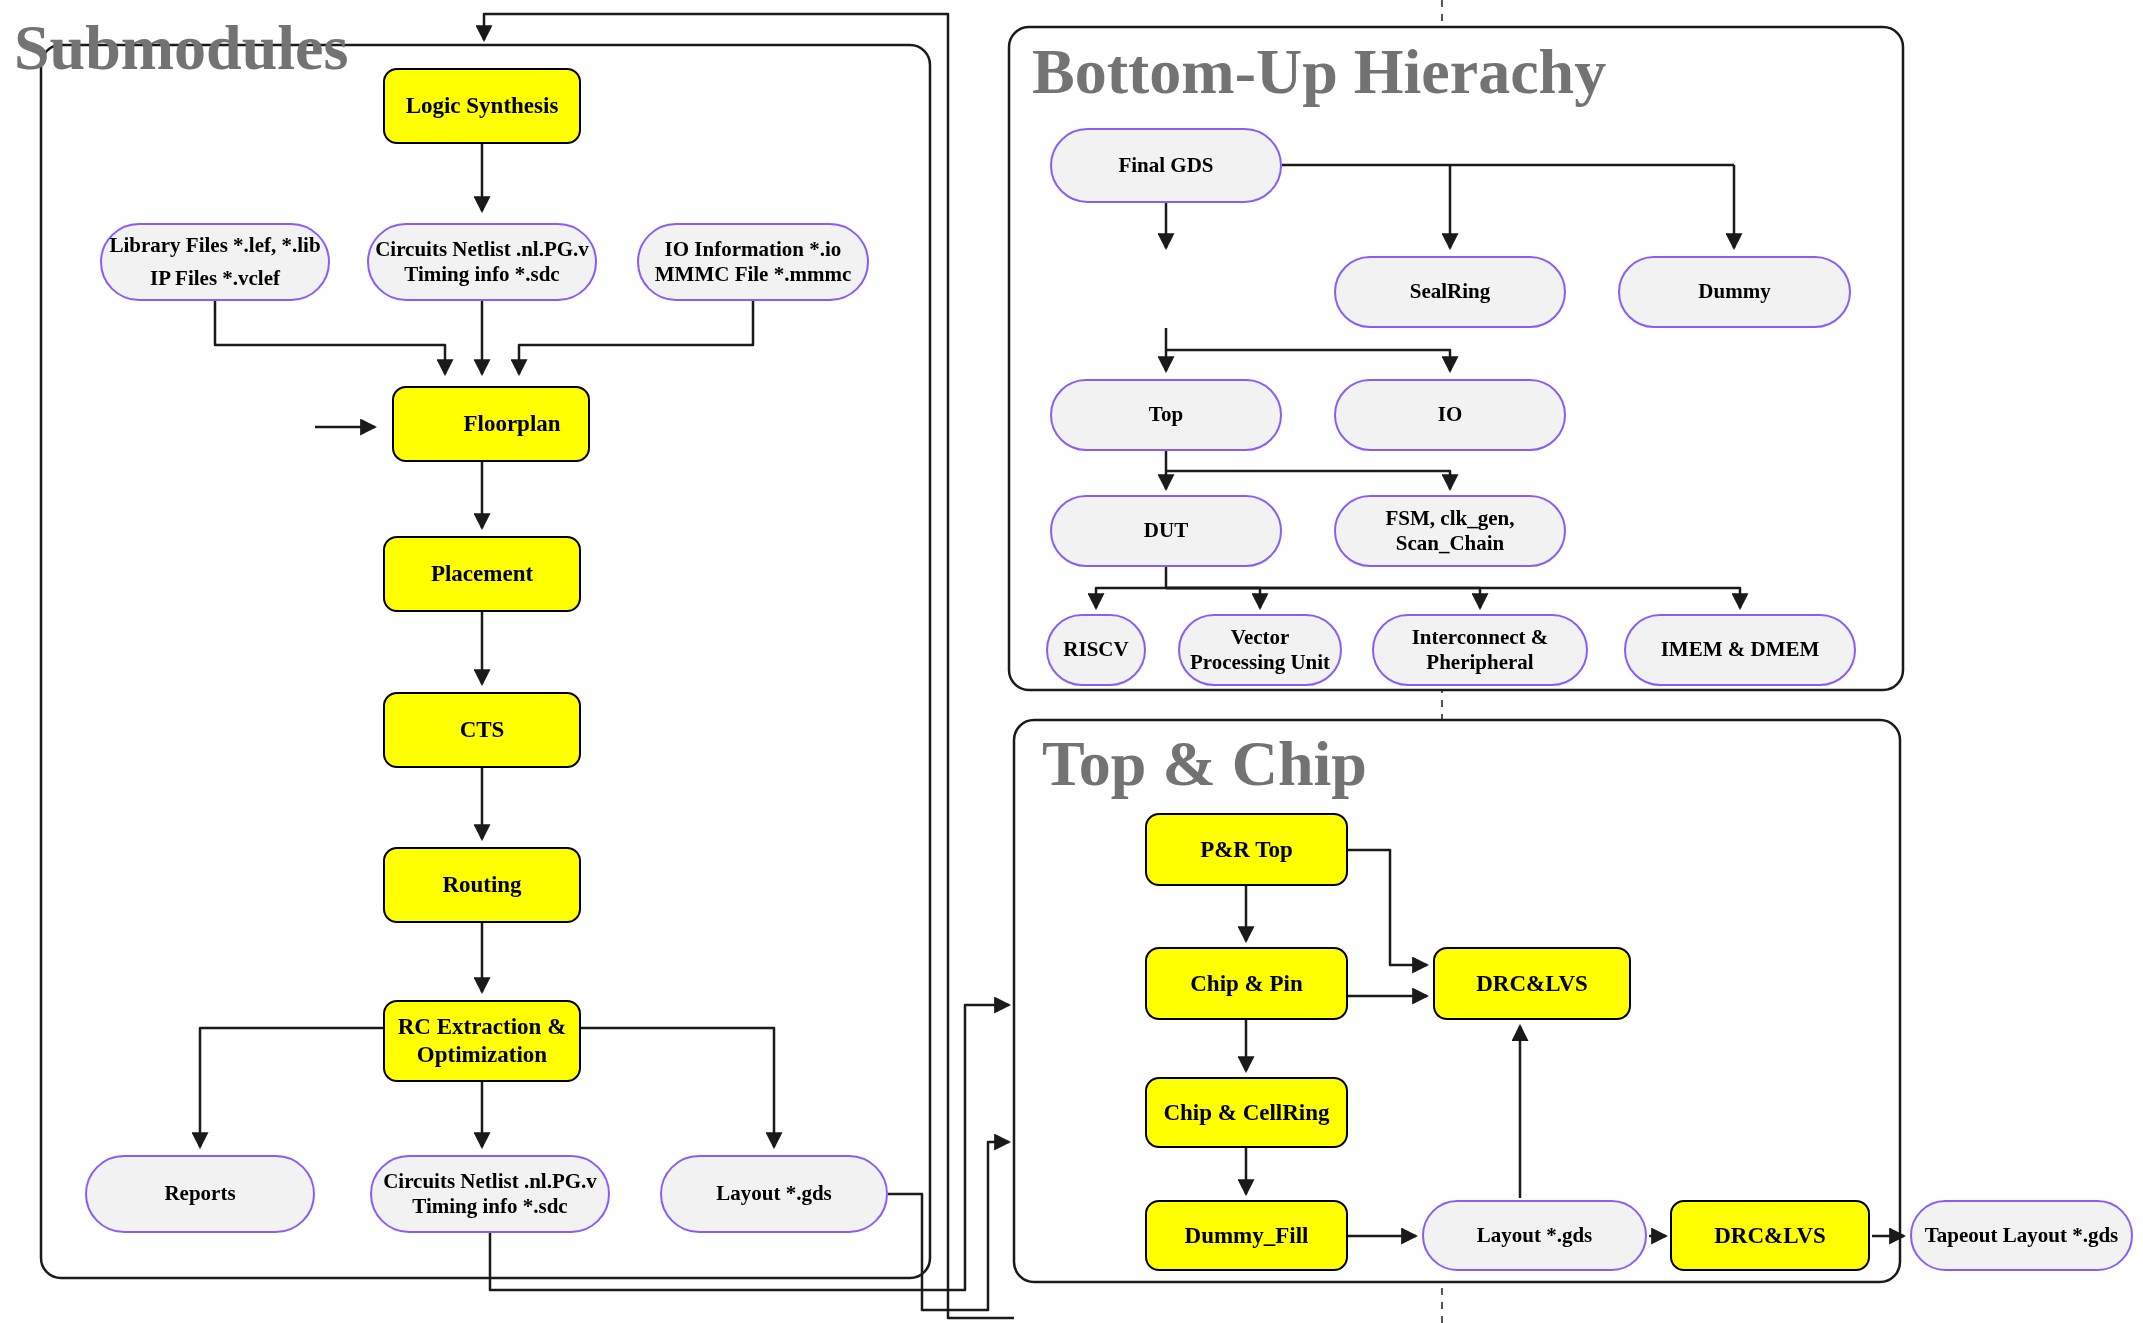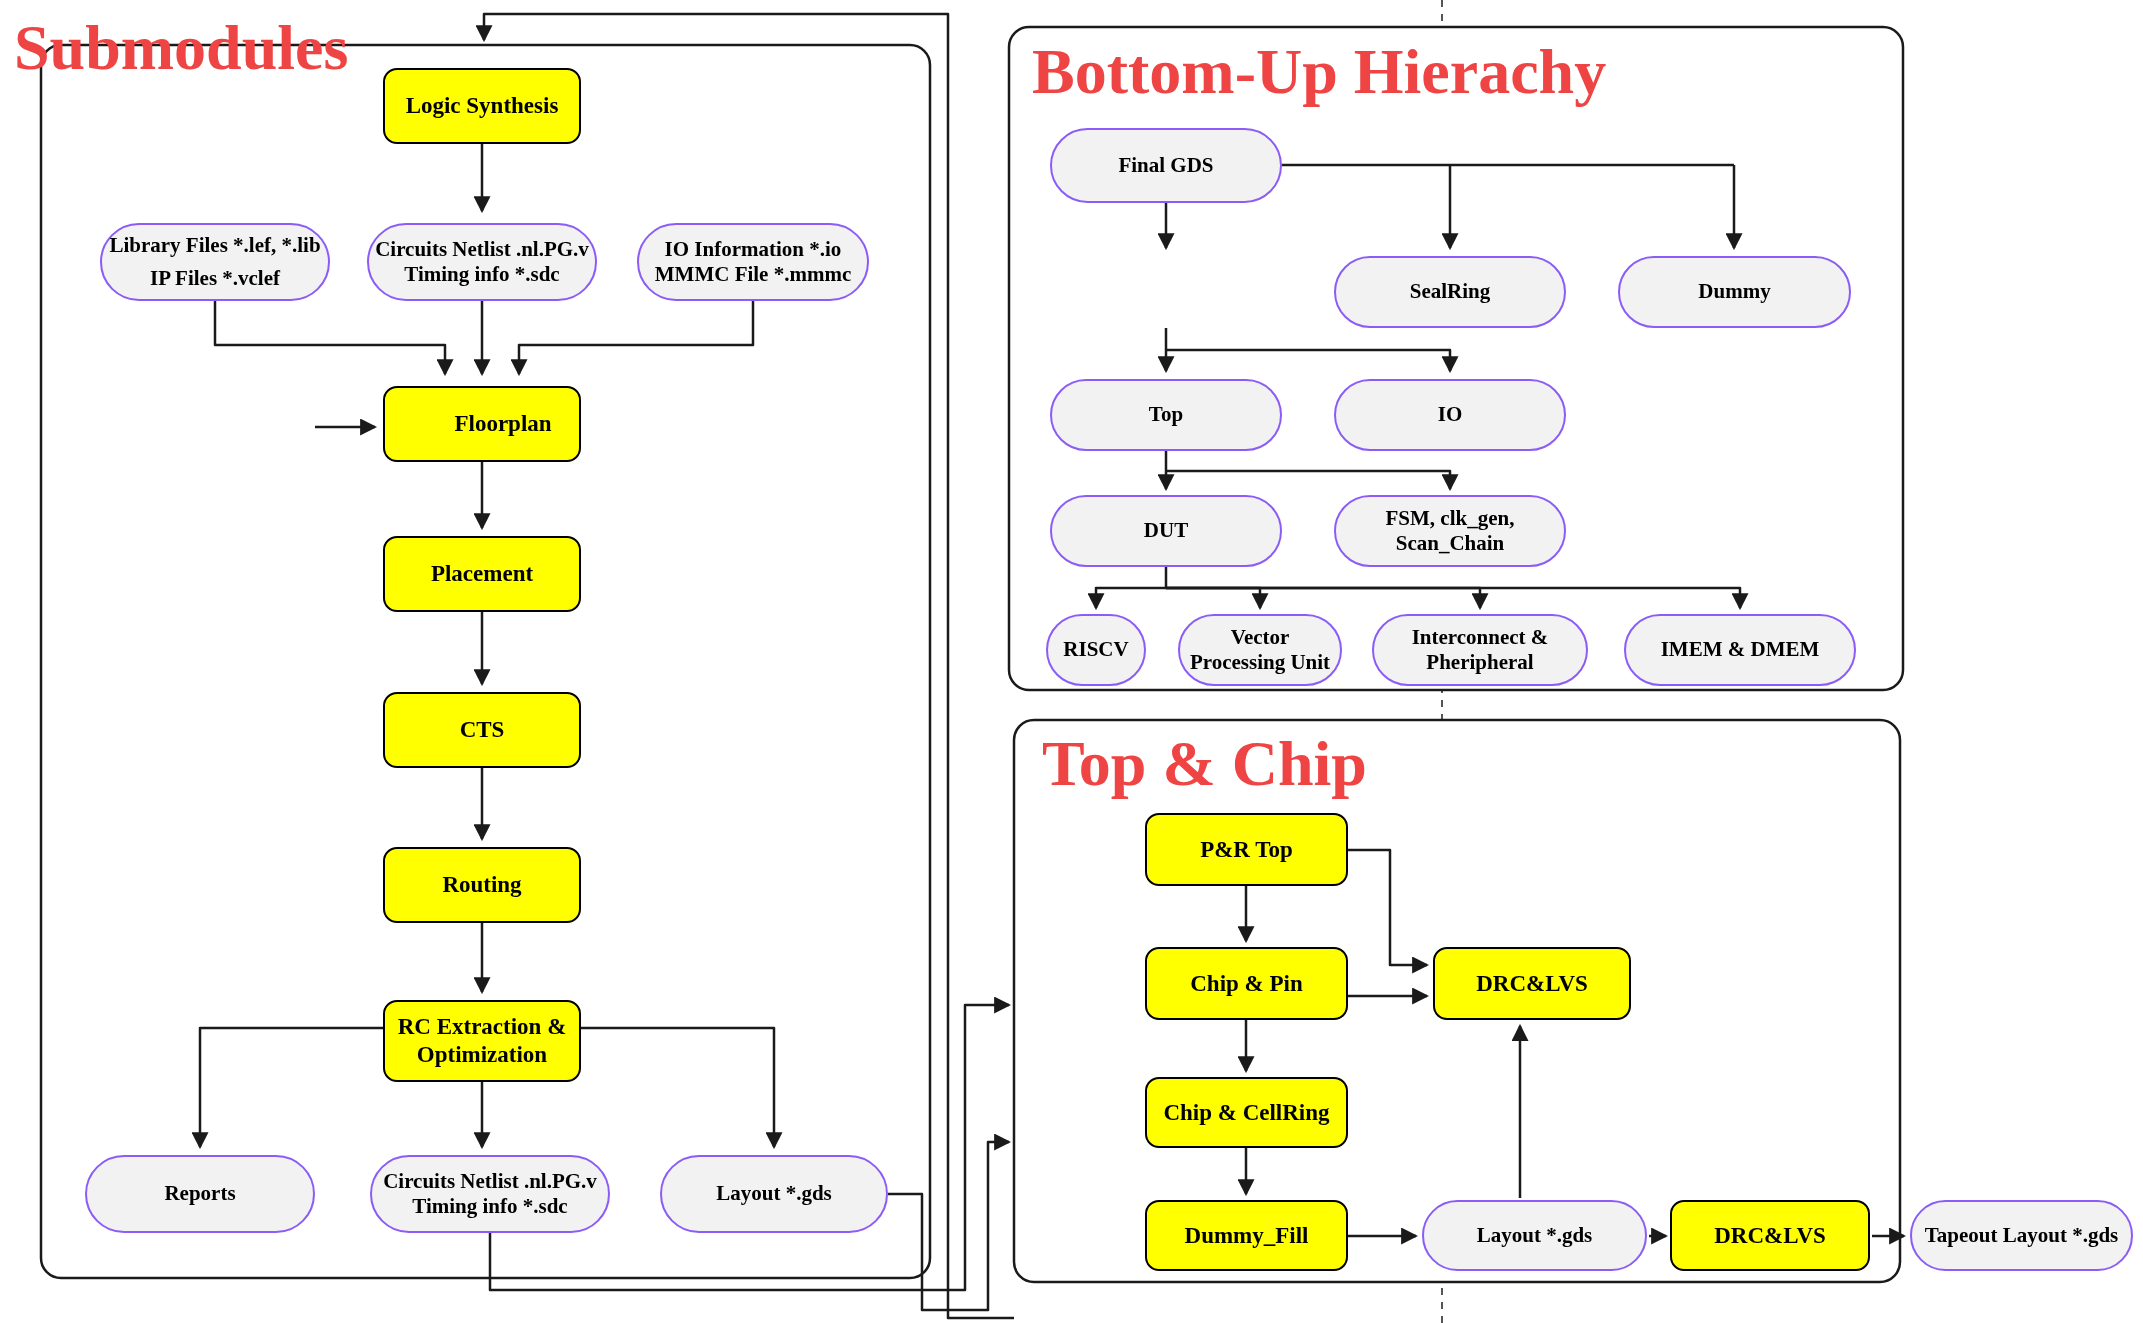--- a/index.html
+++ b/index.html
@@ -1,19 +1,19 @@
 <!DOCTYPE html>
 <html><head>
 <meta charset="utf-8">
 <style>
   html,body{margin:0;padding:0;background:#ffffff;}
   #canvas{position:relative;width:2143px;height:1323px;background:#ffffff;overflow:hidden;
           font-family:"Liberation Serif","DejaVu Serif",serif;}
   #wires{position:absolute;left:0;top:0;width:2143px;height:1323px;}
-  .ptitle{position:absolute;font-weight:bold;color:#ef4444;font-size:64px;line-height:1;white-space:nowrap;z-index:3;}
+  .ptitle{position:absolute;font-weight:bold;color:#737373;font-size:64px;line-height:1;white-space:nowrap;z-index:3;}
   .node{position:absolute;display:flex;flex-direction:column;align-items:center;justify-content:center;
         text-align:right;font-weight:bold;color:#000;z-index:2;box-sizing:border-box;}
   .node .nl{white-space:nowrap;line-height:1.2;}
   .process{background:#FFFF00;border:2.5px solid #000;border-radius:14px;font-size:23px;}
   .artifact{background:#F2F2F2;border:2px solid #8b5cf6;border-radius:40px;font-size:21px;}
   .small{font-size:21px;}
 </style>
 </head>
 <body>
 
@@ -89,21 +89,21 @@
     <div class="nl">IP Files *.vclef</div>
   </div>
   <div class="node artifact small" style="left:367px;top:223px;width:230px;height:78px;">
     <div class="nl">Circuits Netlist .nl.PG.v</div>
     <div class="nl">Timing info *.sdc</div>
   </div>
   <div class="node artifact small" style="left:637px;top:223px;width:232px;height:78px;">
     <div class="nl">IO Information *.io</div>
     <div class="nl">MMMC File *.mmmc</div>
   </div>
-  <div class="node process" style="left:383px;top:386px;width:198px;height:76px;padding-left:42px;">
+  <div class="node process" style="left:392px;top:386px;width:198px;height:76px;padding-left:42px;">
     <div class="nl">Floorplan</div>
   </div>
   <div class="node process" style="left:383px;top:536px;width:198px;height:76px;">
     <div class="nl">Placement</div>
   </div>
   <div class="node process" style="left:383px;top:692px;width:198px;height:76px;">
     <div class="nl">CTS</div>
   </div>
   <div class="node process" style="left:383px;top:847px;width:198px;height:76px;">
     <div class="nl">Routing</div>

